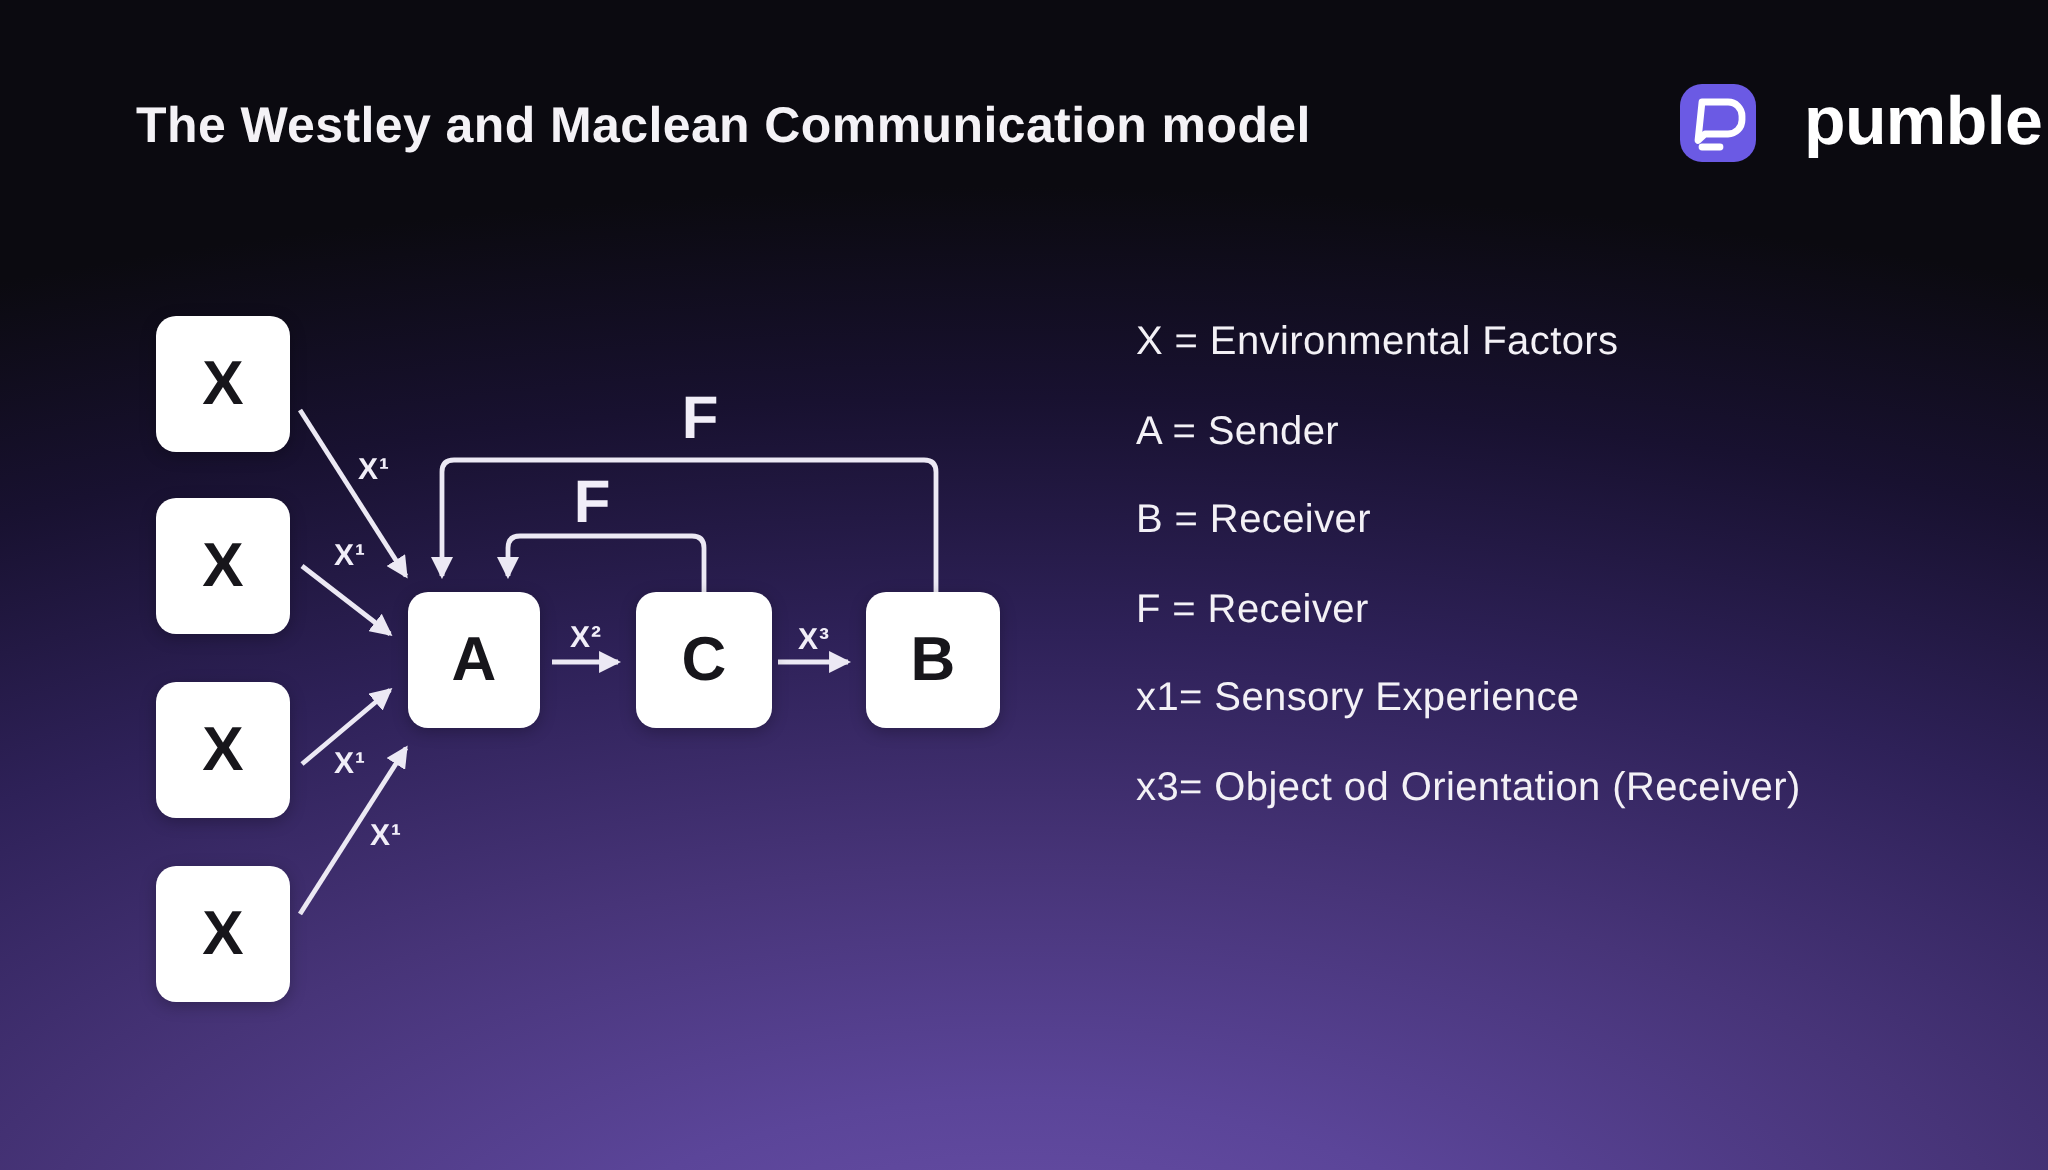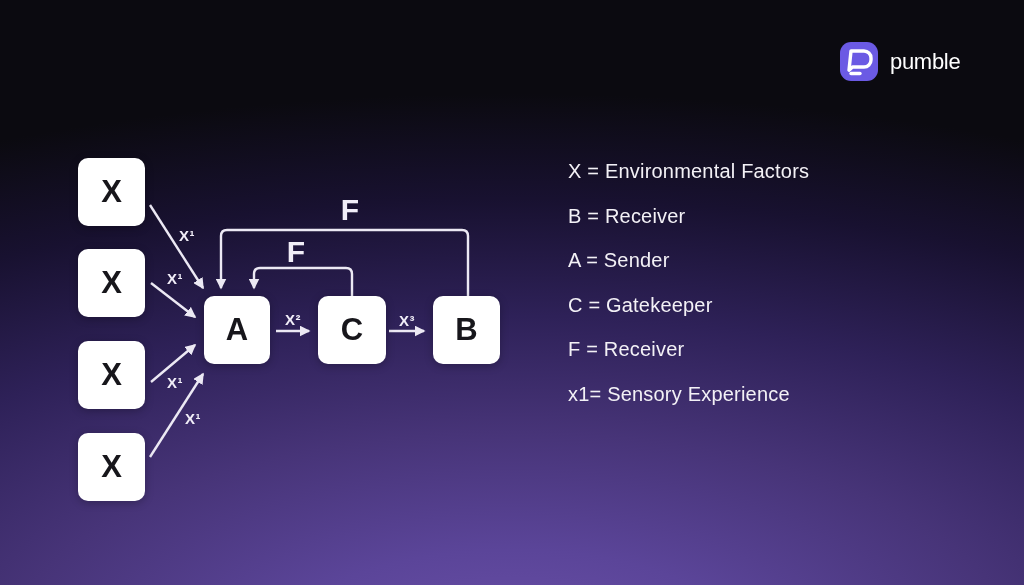--- a/index.html
+++ b/index.html
@@ -14,21 +14,21 @@
   .title {
     position:absolute; left:68px; top:49px;
     font-size:25px; font-weight:600; letter-spacing:0.2px; color:#f4f2f6;
   }
   .brand { position:absolute; left:840px; top:42px; display:flex; align-items:center; }
   .brand-icon {
     width:38px; height:39px; border-radius:11px; background:#6b5ae4;
     display:flex; align-items:center; justify-content:center; flex:0 0 auto;
   }
   .brand-name {
-    margin-left:12px; font-size:22px; font-weight:400; color:#ffffff; letter-spacing:-0.3px;
+    margin-left:24px; font-size:34px; font-weight:700; color:#ffffff; letter-spacing:-0.3px;
   }
   .diagram-svg { position:absolute; left:0; top:0; pointer-events:none; }
   .node {
     position:absolute; background:#ffffff; border-radius:10px;
     display:flex; align-items:center; justify-content:center;
     font-weight:800; font-size:31px; color:#17161b;
     box-shadow:0 2px 8px rgba(0,0,0,0.25);
   }
   .x-node { left:78px; width:67px; height:68px; }
   .lbl {
@@ -44,20 +44,21 @@
   .legend-row {
     font-size:20px; font-weight:500; color:#f3f1f6; height:24px; line-height:24px;
     letter-spacing:0.2px; white-space:nowrap;
   }
 </style>
 </head>
 <body>
 
 <div class="slide">
 
+  <div class="title">The Westley and Maclean Communication model</div>
 
   <div class="brand">
     <div class="brand-icon">
       <svg width="38" height="39" viewBox="0 0 38 39">
         <path d="M11,9 h13 a7,7 0 0 1 7,7 v2 a7,7 0 0 1 -7,7 h-11.5 l-3.5,3.2 z" fill="none" stroke="#ffffff" stroke-width="3.4" stroke-linejoin="round"></path>
         <line x1="11" y1="31.5" x2="20" y2="31.5" stroke="#ffffff" stroke-width="3.4" stroke-linecap="round"></line>
       </svg>
     </div>
     <div class="brand-name">pumble</div>
   </div>
@@ -96,20 +97,20 @@
   <div class="lbl lbl-x1" style="left:175px; top:278px">X¹</div>
   <div class="lbl lbl-x1" style="left:175px; top:382px">X¹</div>
   <div class="lbl lbl-x1" style="left:193px; top:418px">X¹</div>
   <div class="lbl lbl-x2" style="left:293px; top:319px">X²</div>
   <div class="lbl lbl-x3" style="left:407px; top:320px">X³</div>
   <div class="lbl lbl-f" style="left:350px; top:210px">F</div>
   <div class="lbl lbl-f" style="left:296px; top:252px">F</div>
 
   <div class="legend">
     <div class="legend-row">X = Environmental Factors</div>
+    <div class="legend-row">A = Sender</div>
     <div class="legend-row">B = Receiver</div>
-    <div class="legend-row">A = Sender</div>
-    <div class="legend-row">C = Gatekeeper</div>
     <div class="legend-row">F = Receiver</div>
     <div class="legend-row">x1= Sensory Experience</div>
+    <div class="legend-row">x3= Object od Orientation (Receiver)</div>
   </div>
 
 </div>
 
 </body></html>

